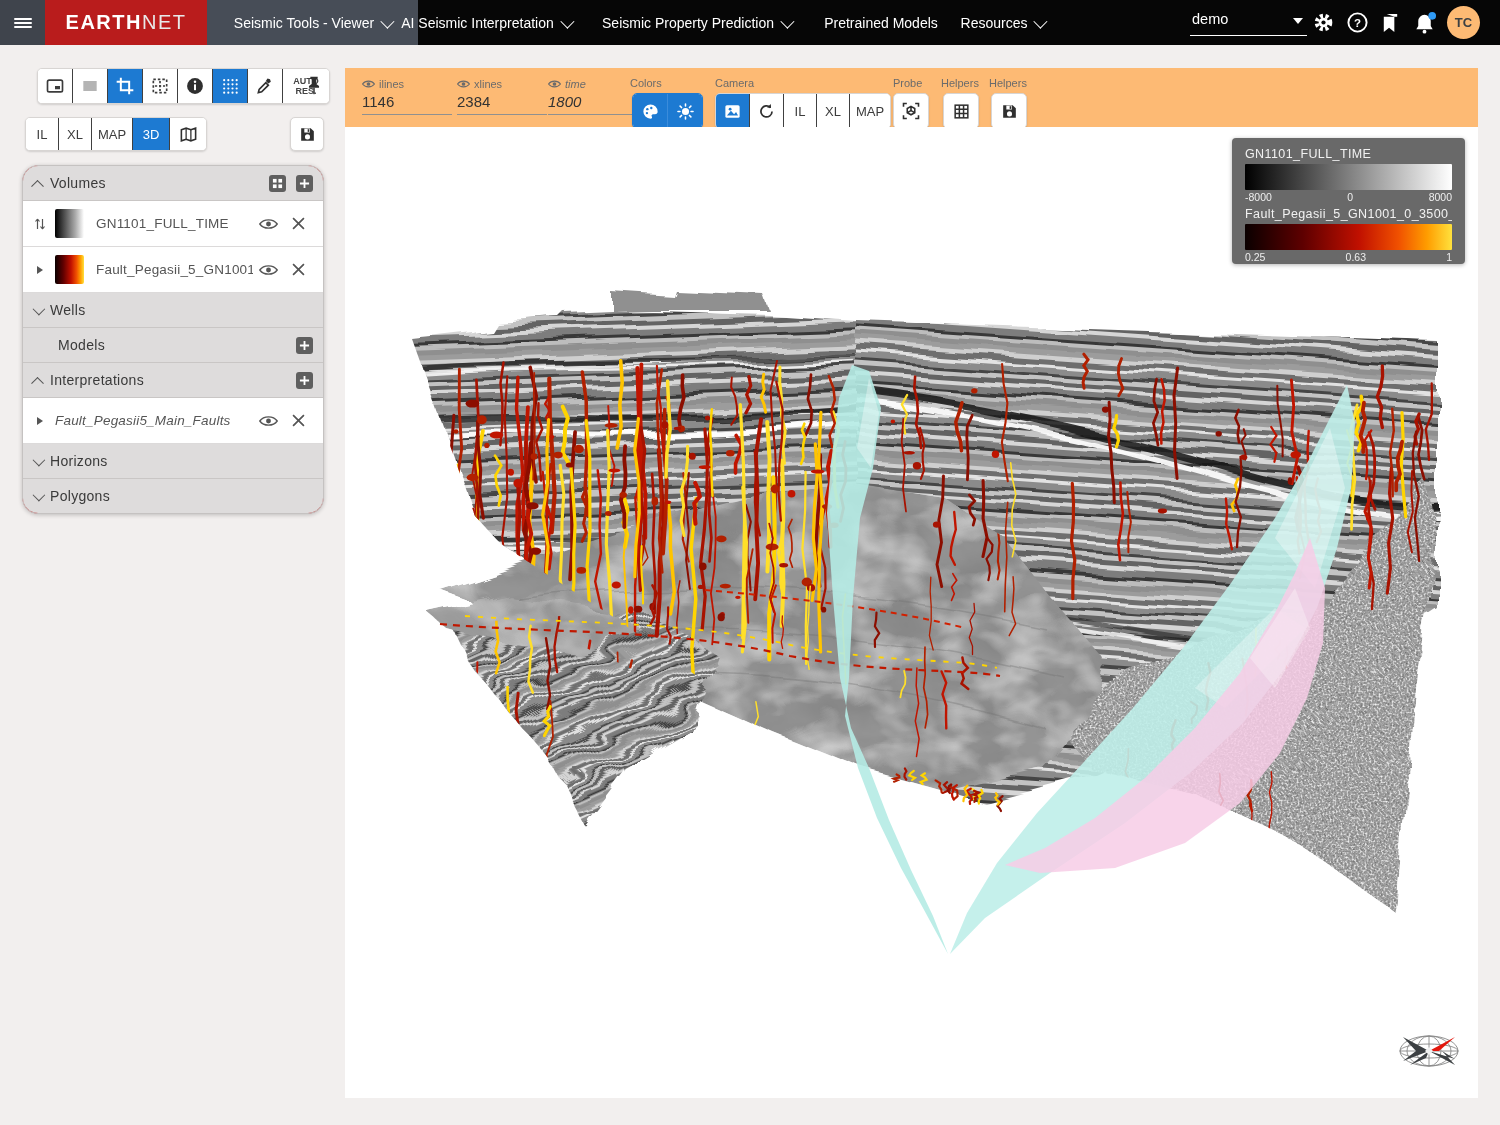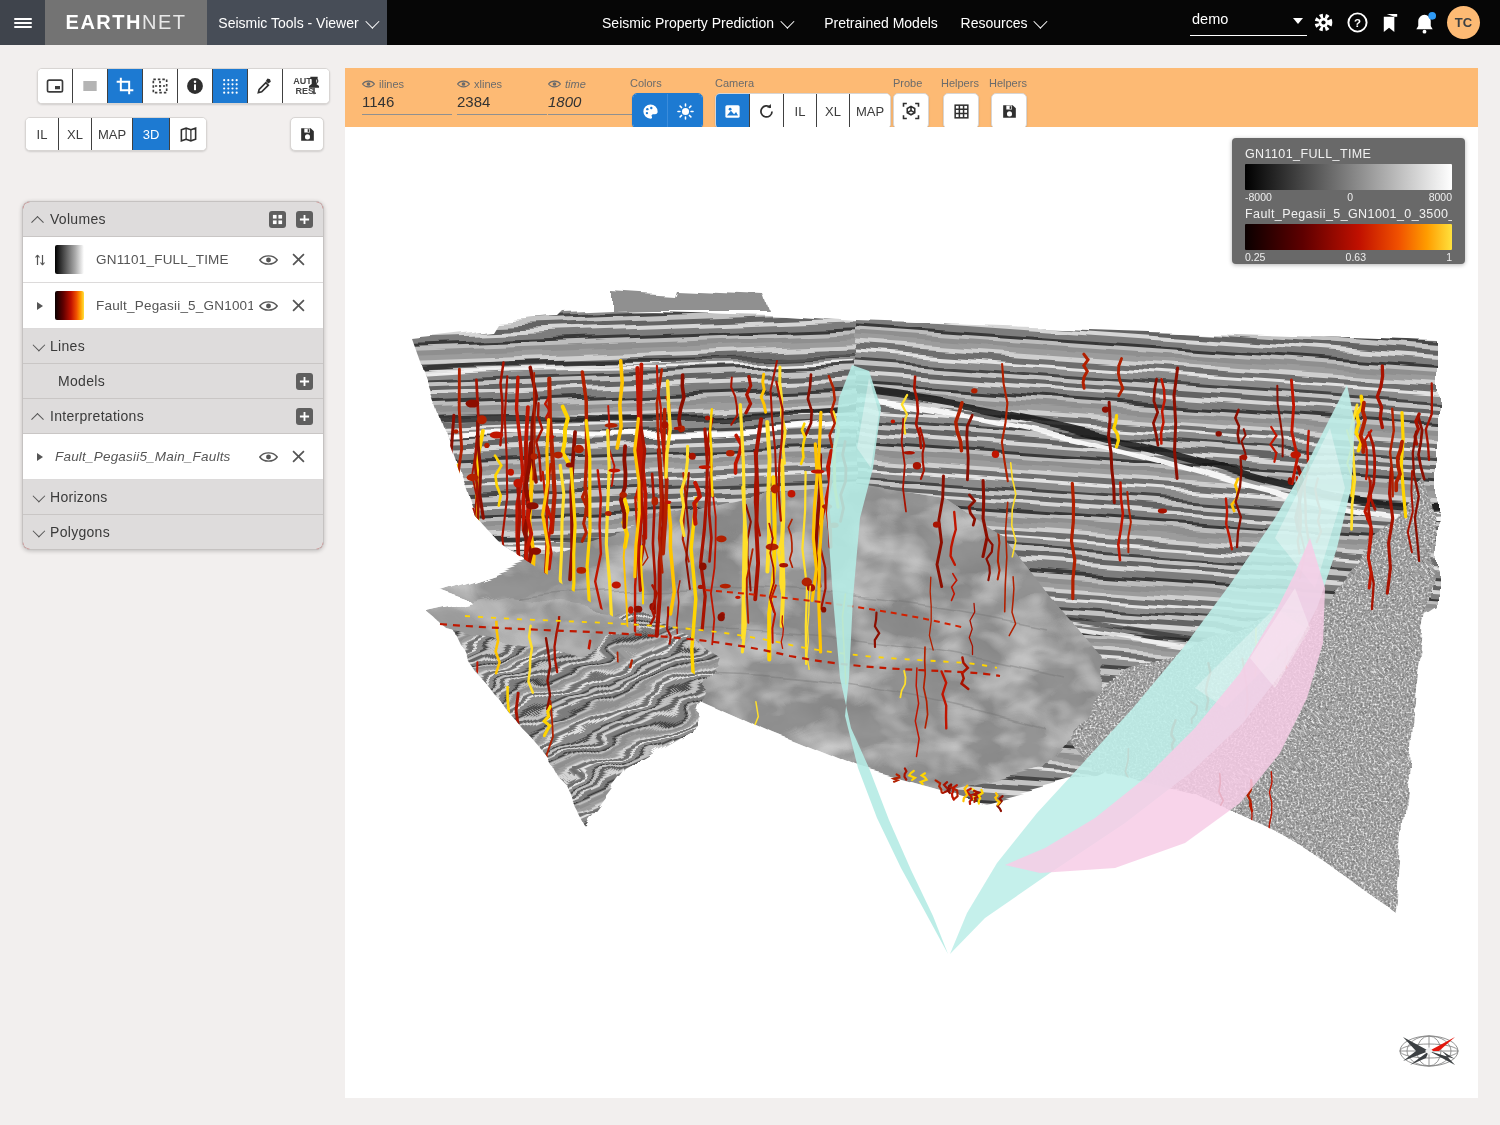--- a/index.html
+++ b/index.html
@@ -2,21 +2,21 @@
 <html><head>
 <meta charset="utf-8">
 <style>
   html,body{margin:0;padding:0;width:1500px;height:1125px;overflow:hidden;
     background:#f2efee;font-family:"Liberation Sans",sans-serif;}
   
   #nav{position:absolute;left:0;top:0;width:1500px;height:45px;background:#060606;color:#fff;}
   #nav .burger{position:absolute;left:0;top:0;width:45px;height:45px;background:#3f444c;
     display:flex;align-items:center;justify-content:center;cursor:pointer;}
   .burger-bars span{display:block;width:18px;height:2px;background:#fff;margin:2px 0;border-radius:1px;}
-  #brand{position:absolute;left:45px;top:0;width:162px;height:45px;background:#737373;
+  #brand{position:absolute;left:45px;top:0;width:162px;height:45px;background:#b91c1c;
     display:flex;align-items:center;justify-content:center;font-size:20px;letter-spacing:1.5px;}
   #brand .b{font-weight:bold;} #brand .l{font-weight:300;color:#e8e8e8;}
   .nav-item{position:absolute;top:0;height:45px;display:flex;align-items:center;justify-content:center;
     gap:7px;font-size:14px;color:#fff;cursor:pointer;white-space:nowrap;}
   .nav-item.active{background:#474d57;}
   .caret-dn{width:9px;height:9px;border-right:1.6px solid #fff;border-bottom:1.6px solid #fff;
     transform:rotate(45deg) translateY(-2px);display:inline-block;}
   #ws{position:absolute;left:1190px;top:8px;width:117px;height:28px;color:#fff;font-size:14.5px;cursor:pointer;}
   #ws .val{position:absolute;left:2px;top:3px;}
   #ws .uline{position:absolute;left:0;bottom:0;width:117px;height:1px;background:#fff;}
@@ -33,21 +33,21 @@
     border-right:1px solid #404040;cursor:pointer;background:#fff;color:#3c3c3c;font-size:13px;}
   .tbtn:last-child{border-right:none;}
   .tbtn.active{background:#1d7ad2;color:#fff;}
   .tbtn.wide{width:46px;font-size:9px;line-height:10px;text-align:center;font-weight:bold;color:#444;}
   .solo-btn{position:absolute;width:34px;height:34px;background:#fff;border:1px solid #d8d5d3;
     border-radius:5px;box-shadow:0 1px 2px rgba(0,0,0,.14);display:flex;align-items:center;
     justify-content:center;cursor:pointer;}
   .bare-btn{position:absolute;display:flex;align-items:center;justify-content:center;cursor:pointer;}
   
   #sidebar{position:absolute;left:22px;top:165px;width:300px;background:#b91c1c;
-    border:1px solid #c5c2c1;border-radius:8px;box-shadow:0 1px 4px rgba(0,0,0,.22);overflow:hidden;margin-top:36px;}
+    border:1px solid #c5c2c1;border-radius:16px;box-shadow:0 1px 4px rgba(0,0,0,.22);overflow:hidden;}
   .sec-h{height:34px;background:#dedcdc;border-bottom:1px solid #c9c6c5;display:flex;
     align-items:center;padding:0 10px;cursor:pointer;}
   .sec-h:last-child{border-bottom:none;}
   .sec-h .lbl{font-size:14px;color:#3a3a3a;letter-spacing:.3px;margin-left:8px;font-weight:500;}
   .sec-h .lbl.noind{margin-left:25px;}
   .chev{width:8px;height:8px;border-right:1.7px solid #555;border-bottom:1.7px solid #555;display:inline-block;}
   .chev.up{transform:rotate(-135deg) translate(-2px,-2px);}
   .chev.dn{transform:rotate(45deg) translateY(-2px);}
   .sec-h .spacer{flex:1;}
   .hicon{width:17px;height:17px;background:#5f5f5f;border-radius:3px;margin-left:10px;display:flex;
@@ -88,22 +88,26 @@
     <div class="burger-bars">
         <span></span>
         <span></span>
         <span></span>
       </div>
   </div>
   <div id="brand">
     <span class="b">EARTH</span>
       <span class="l">NET</span>
   </div>
-  <div class="nav-item active" style="left:207px;width:180px;text-align:right;">
+  <div class="nav-item active" style="left:207px;width:211px;text-align:right;">
     <span>Seismic Tools - Viewer</span>
+      <span class="caret-dn"></span>
+  </div>
+  <div class="nav-item" style="left:389px;width:194px;">
+    <span>AI Seismic Interpretation</span>
       <span class="caret-dn"></span>
   </div>
   <div class="nav-item" style="left:583px;width:227px;">
     <span>Seismic Property Prediction</span>
       <span class="caret-dn"></span>
   </div>
   <div class="nav-item" style="left:810px;width:142px;">
     <span>Pretrained Models</span>
   </div>
   <div class="nav-item" style="left:952px;width:101px;">
@@ -302,21 +306,21 @@
       </svg>
     </span>
     <span class="ract">
       <svg width="13" height="13" viewBox="0 0 12 12">
           <path d="M1,1 L11,11 M11,1 L1,11" stroke="#555" stroke-width="1.6"></path>
         </svg>
     </span>
   </div>
   <div class="sec-h">
     <span class="chev dn"></span>
-    <span class="lbl">Lines</span>
+    <span class="lbl">Wells</span>
   </div>
   <div class="sec-h">
     <span class="lbl noind">Models</span>
     <span class="spacer"></span>
     <span class="hicon">
       <svg width="11" height="11" viewBox="0 0 12 12">
           <path d="M6,1 v10 M1,6 h10" stroke="#fff" stroke-width="2"></path>
         </svg>
     </span>
   </div>

